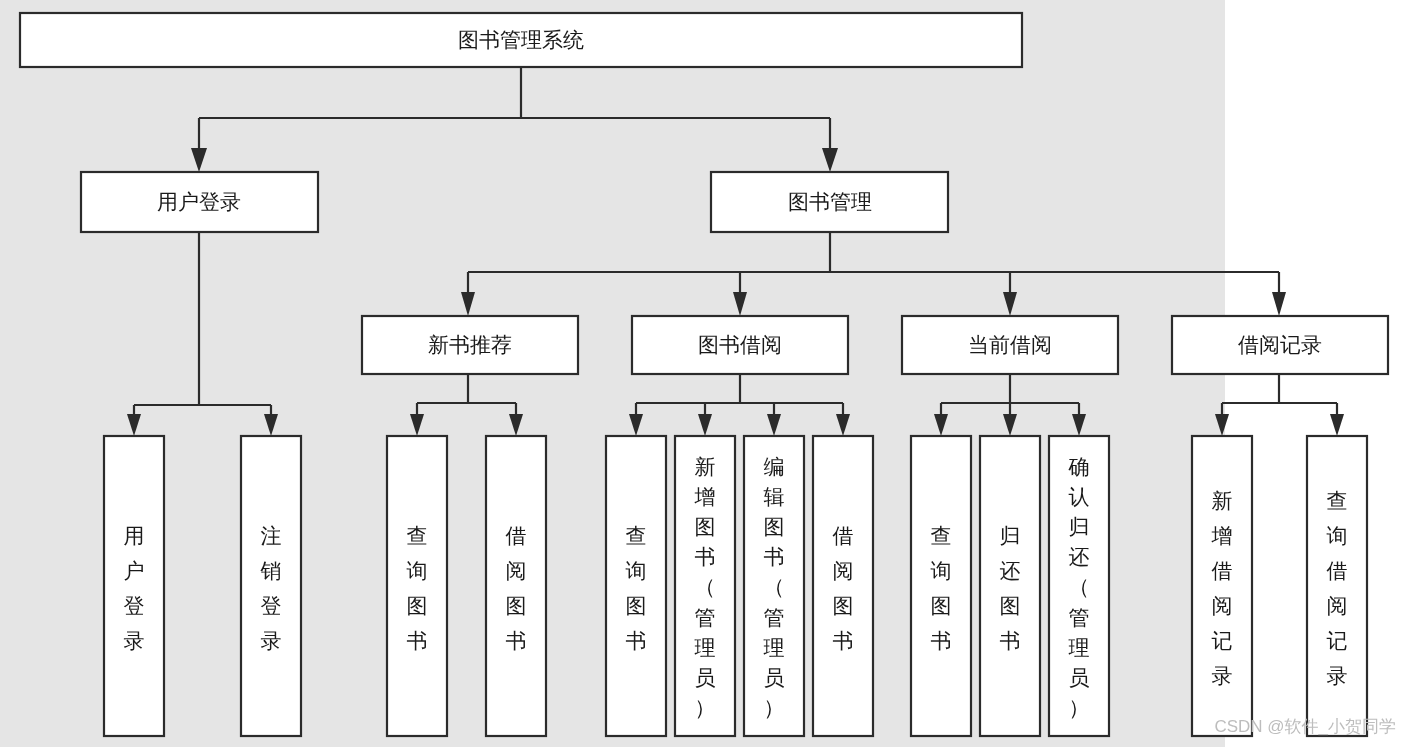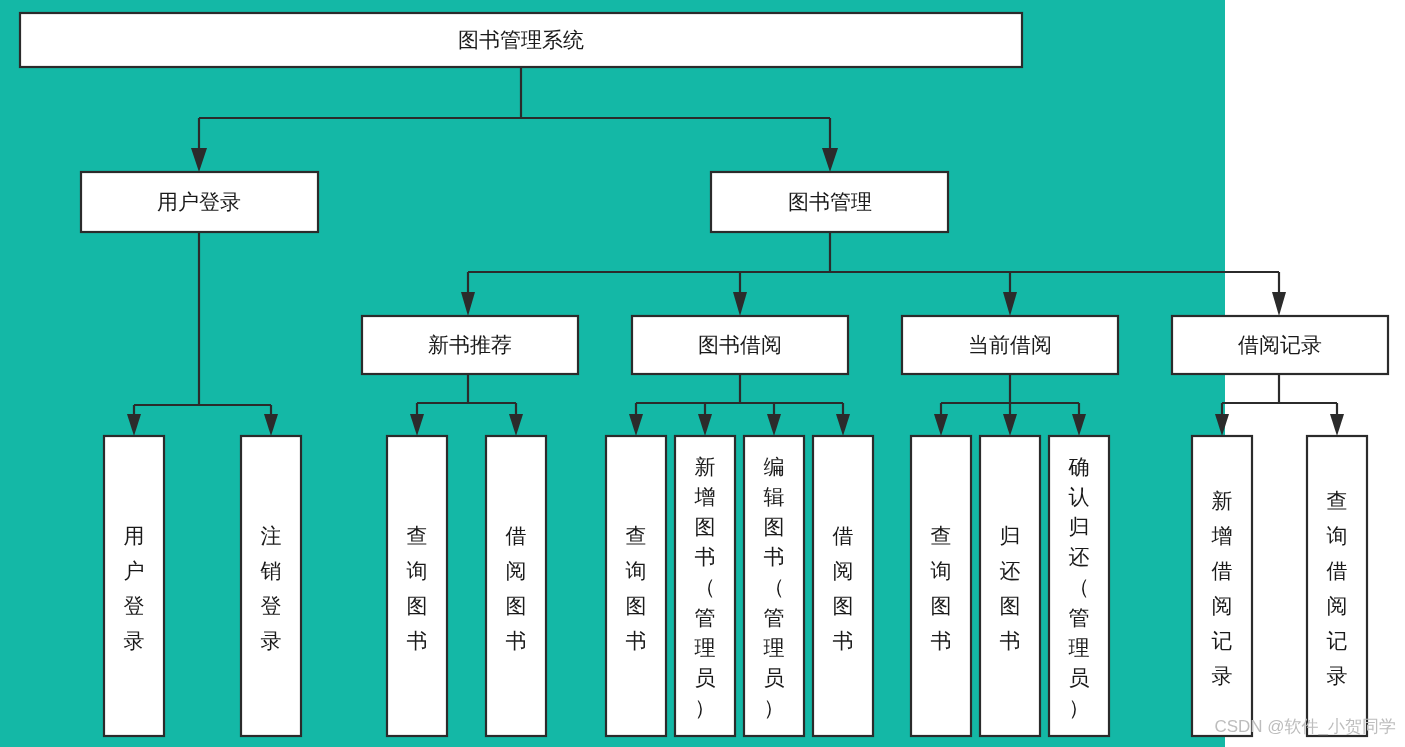--- a/index.html
+++ b/index.html
@@ -11,21 +11,21 @@
   body {
     width: 1405px;
     height: 747px;
     font-family: "Liberation Sans", "DejaVu Sans", sans-serif;
     overflow: hidden;
   }
   #diagram-root {
     position: relative;
     width: 1225px;
     height: 747px;
-    background: #14b8a6;
+    background: #e5e5e5;
   }
   svg#chart-svg {
     position: absolute;
     left: 0;
     top: 0;
     width: 1405px;
     height: 747px;
     display: block;
   }
   .node-box {

